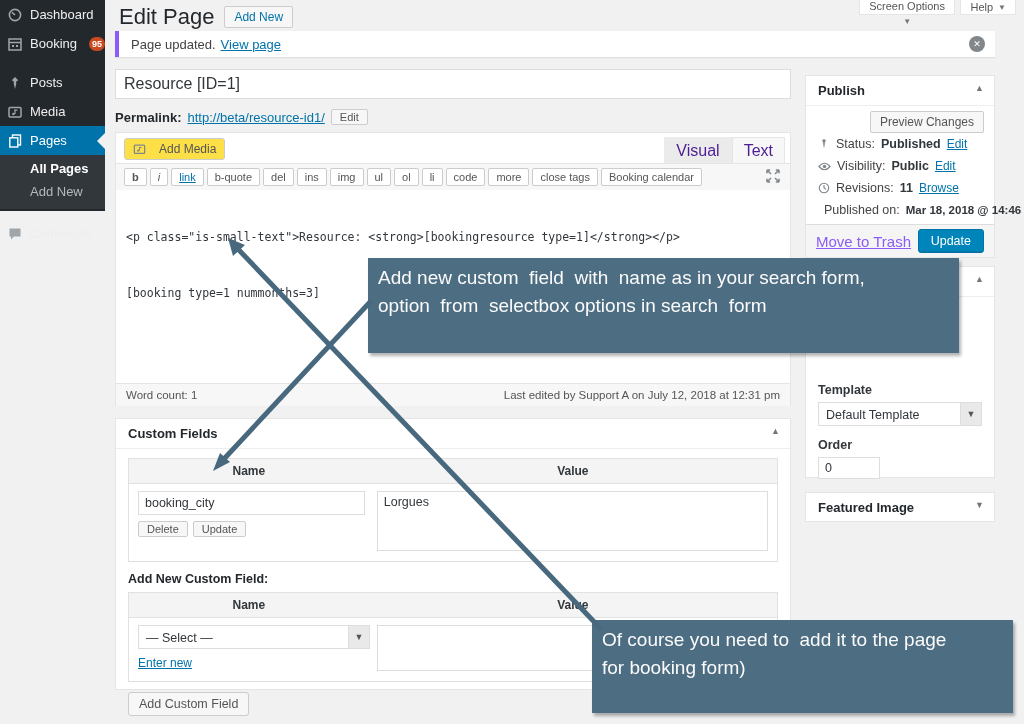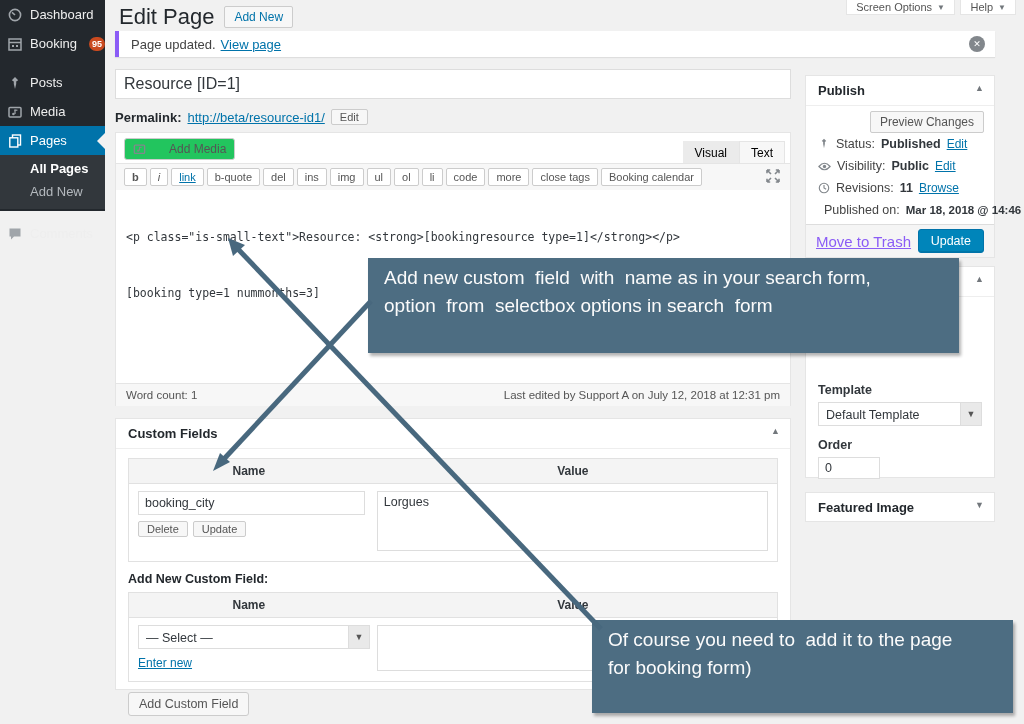--- a/index.html
+++ b/index.html
@@ -22,40 +22,40 @@
   .submenu { background:#32373c; padding:2px 0 6px 0; }
   .submenu-item { padding:4px 8px 4px 30px; color:#b4b9be; cursor:pointer; }
   .submenu-item.current { color:#fff; font-weight:bold; }
   .badge { display:inline-block; min-width:16px; height:14px; line-height:14px; padding:0 3px; border-radius:9px; background:#ca4a1f; color:#fff; font-size:9px; font-weight:bold; text-align:center; margin-left:4px; }
 
   
   #page-title-row { position:absolute; left:119px; top:4px; display:flex; align-items:center; gap:10px; }
   #page-title { font-size:22px; font-weight:400; color:#23282d; }
   .page-title-action { font-size:12px; color:#0073aa; background:#f7f7f7; border:1px solid #ccc; border-radius:2px; padding:3px 9px; cursor:pointer; }
   .screen-tab { position:absolute; top:0; height:15px; background:#fff; border:1px solid #e5e5e5; border-top:none; font-size:11px; color:#555; display:flex; align-items:center; gap:5px; padding:0 9px; cursor:pointer; }
-  #screen-options-tab { right:69px; }
+  #screen-options-tab { right:69px;flex-direction:column; }
   #help-tab { right:8px; }
   .tiny-caret { font-size:8px; color:#72777c; }
 
   
   #notice { position:absolute; left:115px; top:31px; width:880px; height:26px; background:#fff; border-left:4px solid #8b5cf6; box-shadow:0 1px 1px rgba(0,0,0,.08); display:flex; align-items:center; padding:0 12px; gap:5px; }
   #notice-dismiss { position:absolute; right:10px; top:5px; width:16px; height:16px; border-radius:50%; background:#82878c; color:#fff; font-size:9px; line-height:16px; text-align:center; cursor:pointer; }
 
   
   #title-input { position:absolute; left:115px; top:69px; width:676px; height:30px; background:#fff; border:1px solid #ddd; font-size:16px; color:#32373c; padding:0 8px; font-family:"Liberation Sans",sans-serif; }
   #permalink-row { position:absolute; left:115px; top:109px; display:flex; align-items:center; gap:6px; }
   #permalink-row b { color:#23282d; }
   .btn-small { font-size:11px; color:#555; background:#f7f7f7; border:1px solid #ccc; border-radius:2px; padding:1px 8px; cursor:pointer; }
 
   
   #editor-box { position:absolute; left:115px; top:132px; width:676px; height:274px; background:#fff; border:1px solid #e5e5e5; }
   #media-bar { position:relative; height:30px; padding:5px 0 0 8px; }
-  .add-media-btn { display:inline-flex; align-items:center; gap:23px; font-size:12px; color:#555; background:#22c55e; border:1px solid #ccc; border-radius:3px; padding:3px 8px; cursor:pointer; }
+  .add-media-btn { display:inline-flex; align-items:center; gap:13px; font-size:12px; color:#555; background:#fde047; border:1px solid #ccc; border-radius:3px; padding:3px 8px; cursor:pointer; }
   .editor-tabs { position:absolute; right:5px; bottom:-1px; display:flex; }
-  .editor-tab { font-size:12px; color:#000000; padding:4px 11px; border:1px solid #e5e5e5; border-bottom:none; cursor:pointer; }
+  .editor-tab { font-size:16px; color:#4c1d95; padding:4px 11px; border:1px solid #e5e5e5; border-bottom:none; cursor:pointer; }
   .editor-tab.inactive { background:#ebebeb; border-color:#ebebeb; }
   .editor-tab.active { background:#f7f7f7; }
   #quicktags { position:relative; height:27px; background:#f7f7f7; border-top:1px solid #e5e5e5; display:flex; align-items:center; gap:3px; padding:0 8px; }
   .ed-btn { font-size:11px; color:#555; background:#fff; border:1px solid #ccc; border-radius:2px; padding:2px 7px; cursor:pointer; white-space:nowrap; }
   .ed-b { font-weight:bold; } .ed-i { font-style:italic; } .ed-link { text-decoration:underline; color:#0073aa; }
   #fullscreen-btn { position:absolute; right:10px; top:5px; cursor:pointer; }
   #editor-content { height:193px; padding:12px 10px; font-family:"DejaVu Sans Mono", monospace; font-size:11.5px; color:#32373c; line-height:14px; white-space:pre-wrap; }
   #editor-content .code-line2 { margin-top:14px; }
   #editor-status { height:23px; background:#f7f7f7; border-top:1px solid #e5e5e5; display:flex; justify-content:space-between; align-items:center; padding:0 10px; font-size:11.5px; color:#555; }
 
@@ -101,21 +101,21 @@
   .pa-label { font-size:12.5px; font-weight:bold; color:#32373c; margin-bottom:5px; }
   .pa-select { width:100%; margin-bottom:12px; }
   .order-input { width:62px; height:22px; border:1px solid #ddd; font-size:12.5px; color:#32373c; padding:0 6px; margin-bottom:12px; font-family:"Liberation Sans",sans-serif; }
   .pa-help { font-size:12px; color:#5f5348; line-height:1.5; }
 
   
   #featured-image { left:805px; top:492px; width:190px; height:30px; }
   #featured-image .hndle { border-bottom:none; }
 
   
-  .annotation { position:absolute; z-index:40; background:#4d6d82; color:#fbfbfb; padding:6px 16px; box-shadow:2px 3px 3px rgba(0,0,0,.3); }
+  .annotation { position:absolute; z-index:40; background:#4d6d82; color:#fbfbfb; padding:6px 10px; box-shadow:2px 3px 3px rgba(0,0,0,.3); }
   .ann-line { font-size:19px; line-height:28px; white-space:pre-wrap; }
   #annotation-1 { left:368px; top:258px; width:591px; height:95px; }
   #annotation-2 { left:592px; top:620px; width:421px; height:93px; }
   #arrow-layer { position:absolute; left:0; top:0; z-index:50; pointer-events:none; }
 </style>
 </head>
 <body>
 
 <div id="app">
 

